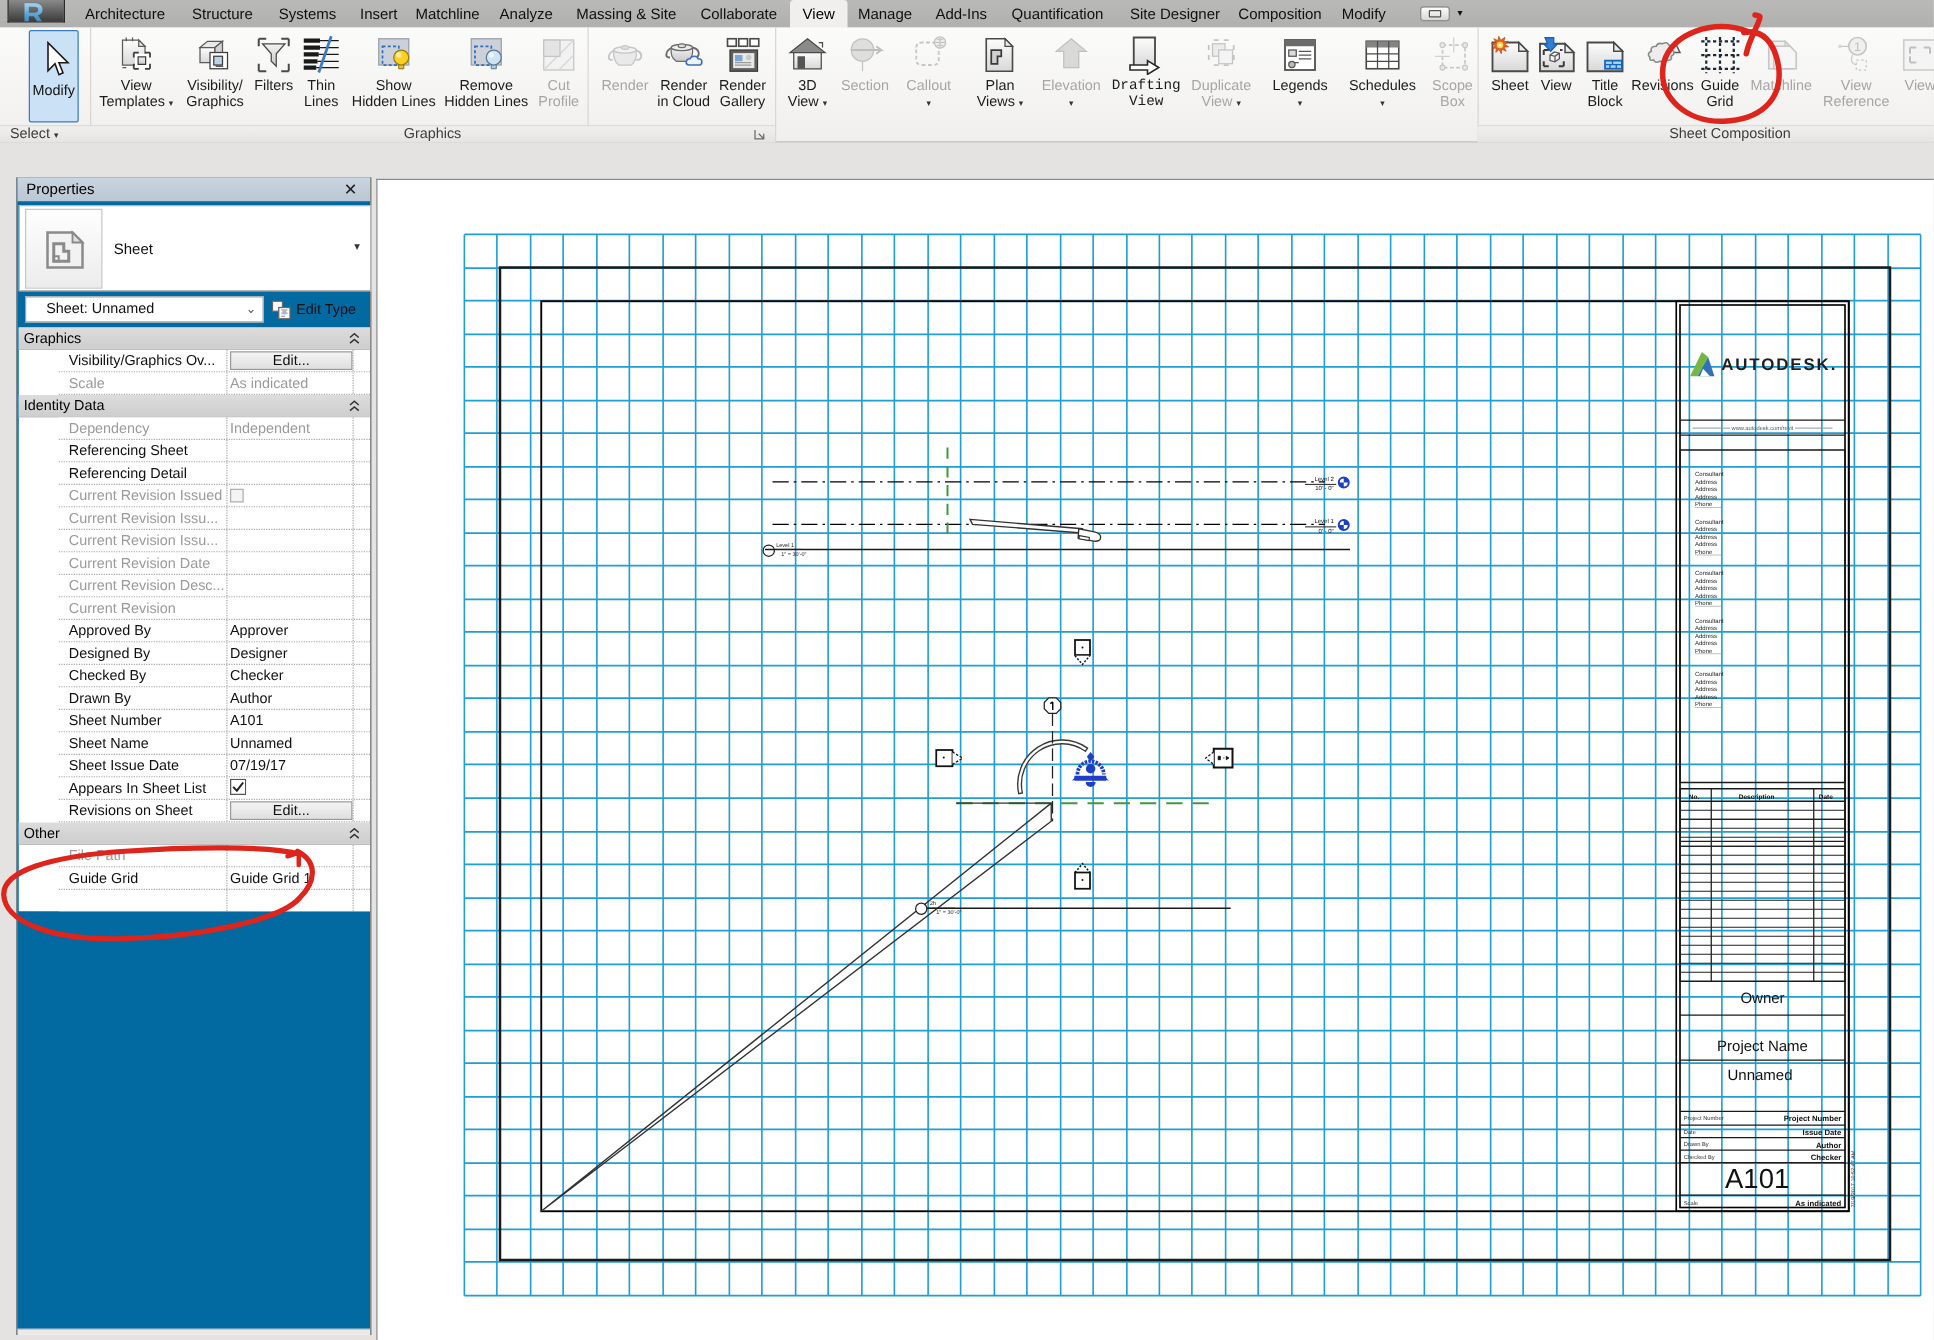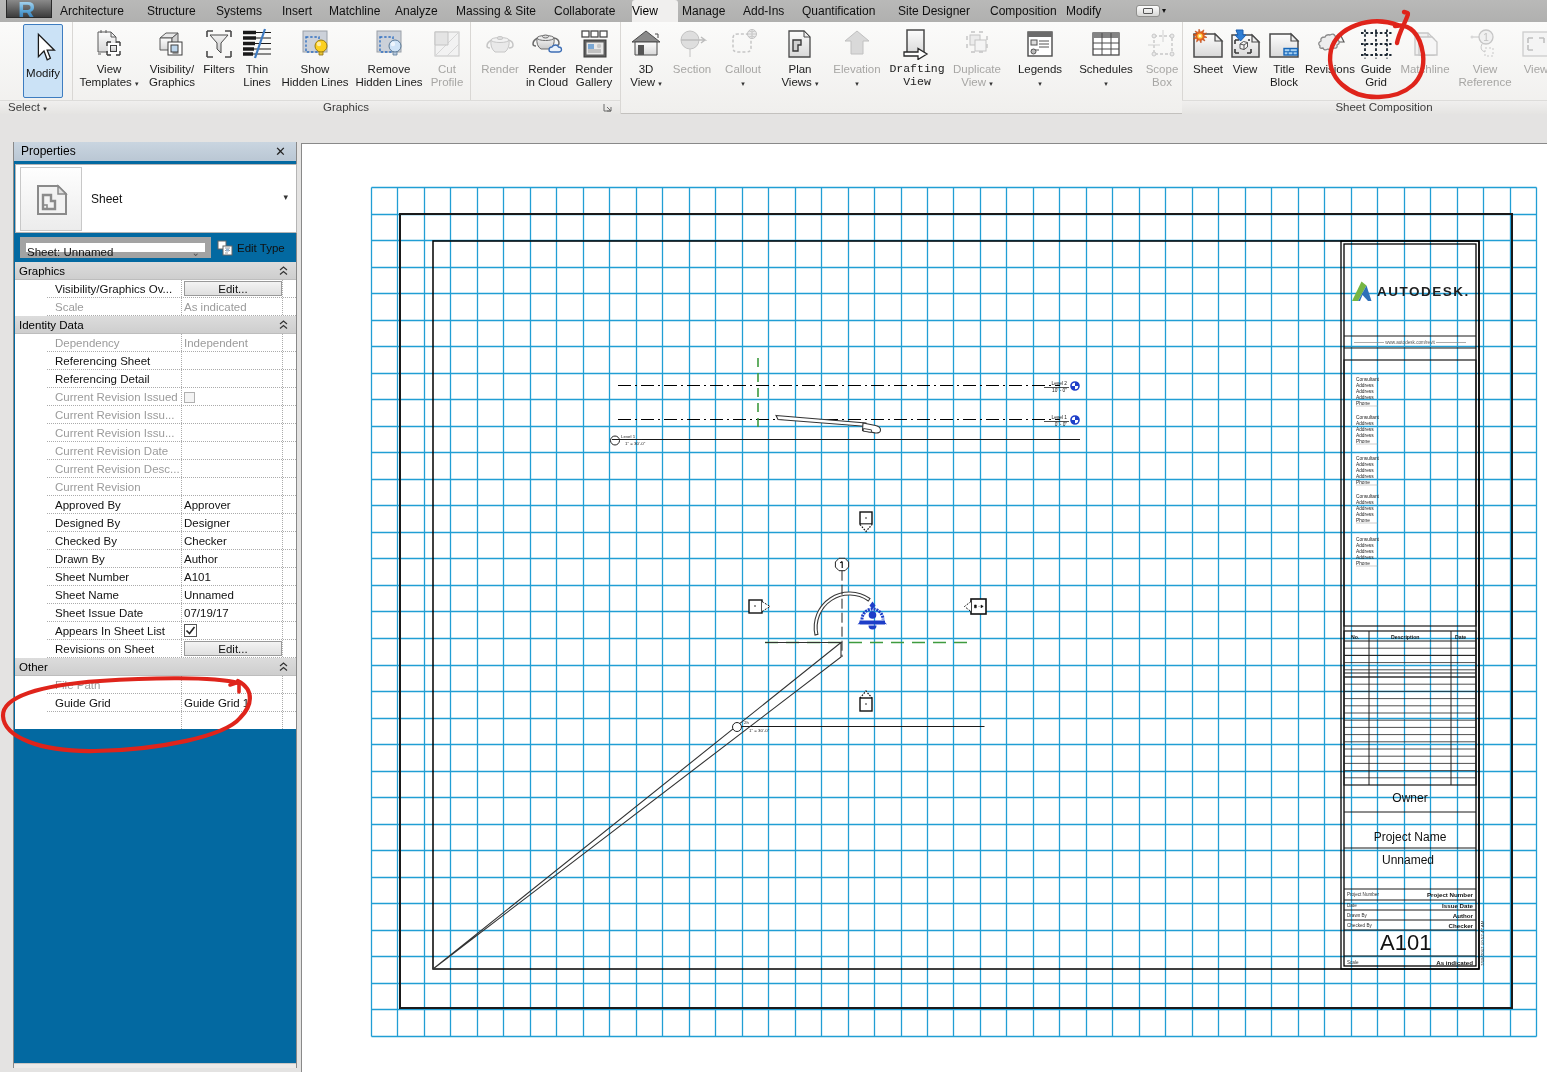--- a/index.html
+++ b/index.html
@@ -1,21 +1,21 @@
 <!DOCTYPE html>
 <html><head>
 <meta charset="utf-8">
 <style>
 * { margin:0; padding:0; box-sizing:border-box; }
 html,body { width:1547px; height:1072px; overflow:hidden; font-family:"Liberation Sans", sans-serif; background:#e4e3e2; }
 #root { position:absolute; top:0; left:0; width:1547px; height:1072px; }
 
 #tabbar { position:absolute; top:0; left:0; width:1547px; height:22px; background:linear-gradient(#b9b9b8,#b0b0af); }
 #applogo { position:absolute; top:0; left:6px; width:46px; height:18px; background:linear-gradient(#8a8a8a,#3c3c3c); border:1px solid #2a2a2a; border-top:none; overflow:hidden; }
-.tab { position:absolute; top:0; height:36px; line-height:22px; font-size:12px; color:#101010; text-align:left; }
+.tab { position:absolute; top:0; height:36px; line-height:22px; font-size:12px; color:#101010; text-align:center; }
 .tab.sel { background:#f0efee; border-radius:3px 3px 0 0; color:#000; }
 
 #ribbon { position:absolute; top:22px; left:0; width:1547px; height:92px; background:linear-gradient(#fbfbfa,#f0efed); border-bottom:1px solid #c3c1be; }
 .grplabel { position:absolute; top:78px; height:14px; line-height:13px; font-size:11.5px; color:#3c3c3c; text-align:center; background:linear-gradient(#f0efee,#e5e4e2); border-top:1px solid #dddcda; }
 .gsep { position:absolute; top:0; width:1px; height:92px; background:#d9d7d4; }
 .rbtn { position:absolute; top:1px; width:64px; height:76px; text-align:center; }
 .rbtn .ic { position:absolute; top:5px; left:50%; margin-left:-16px; width:32px; height:32px; }
 .rbtn .lb { position:absolute; top:40px; width:100%; font-size:11.5px; line-height:12.5px; color:#1c1c1c; }
 .rbtn.dis .lb { color:#a7a6a4; }
 .arr { font-size:7px; color:#333; }
@@ -374,21 +374,21 @@
             <path d="M3 3 h20 l8 8 v20 h-28 z" fill="#f2f2f2" stroke="#8a8a8a" stroke-width="2"></path>
             <path d="M23 3 l8 8 h-8 z" fill="#e0e0e0" stroke="#8a8a8a" stroke-width="1.5"></path>
             <path d="M8 12 h8 v6 h4 v8 h-12 z" fill="none" stroke="#8a8a8a" stroke-width="2.4"></path>
             <rect x="8" y="22" width="4" height="4" fill="none" stroke="#8a8a8a" stroke-width="1.6"></rect>
           </svg>
     </div>
     <div style="position:absolute;top:27px;left:75px;font-size:12px;color:#111;">Sheet</div>
     <div style="position:absolute;top:27px;right:8px;font-size:9px;color:#333;">▾</div>
   </div>
 
-  <div style="position:absolute;top:95px;left:6px;width:191px;height:21px;background:#fff;border:6px solid #a3a3a3;font-size:11.5px;line-height:19px;padding-left:1px;color:#111;">Sheet: Unnamed
+  <div style="position:absolute;top:95px;left:6px;width:191px;height:21px;background:#fff;border:1px solid #a3a3a3;font-size:11.5px;line-height:19px;padding-left:16px;color:#111;">Sheet: Unnamed
     <span style="position:absolute;right:5px;top:0;font-size:10px;color:#555;">⌄</span></div>
   <div style="position:absolute;top:96px;left:203px;width:80px;height:20px;font-size:11.5px;line-height:20px;color:#111;">
     <svg style="position:absolute;left:0;top:2px;" width="16" height="16" viewBox="0 0 16 16">
           <rect x="1" y="1" width="8" height="8" fill="#fff" stroke="#666"></rect>
           <rect x="6" y="6" width="9" height="9" fill="#fff" stroke="#666"></rect>
           <path d="M8 8 h5 M8 10.5 h5 M8 13 h3" stroke="#888" stroke-width="0.8"></path>
           <rect x="9" y="8.5" width="3" height="3" fill="#9db8d2"></rect>
         </svg>
     <span style="margin-left:20px;">Edit Type</span>
   </div>

